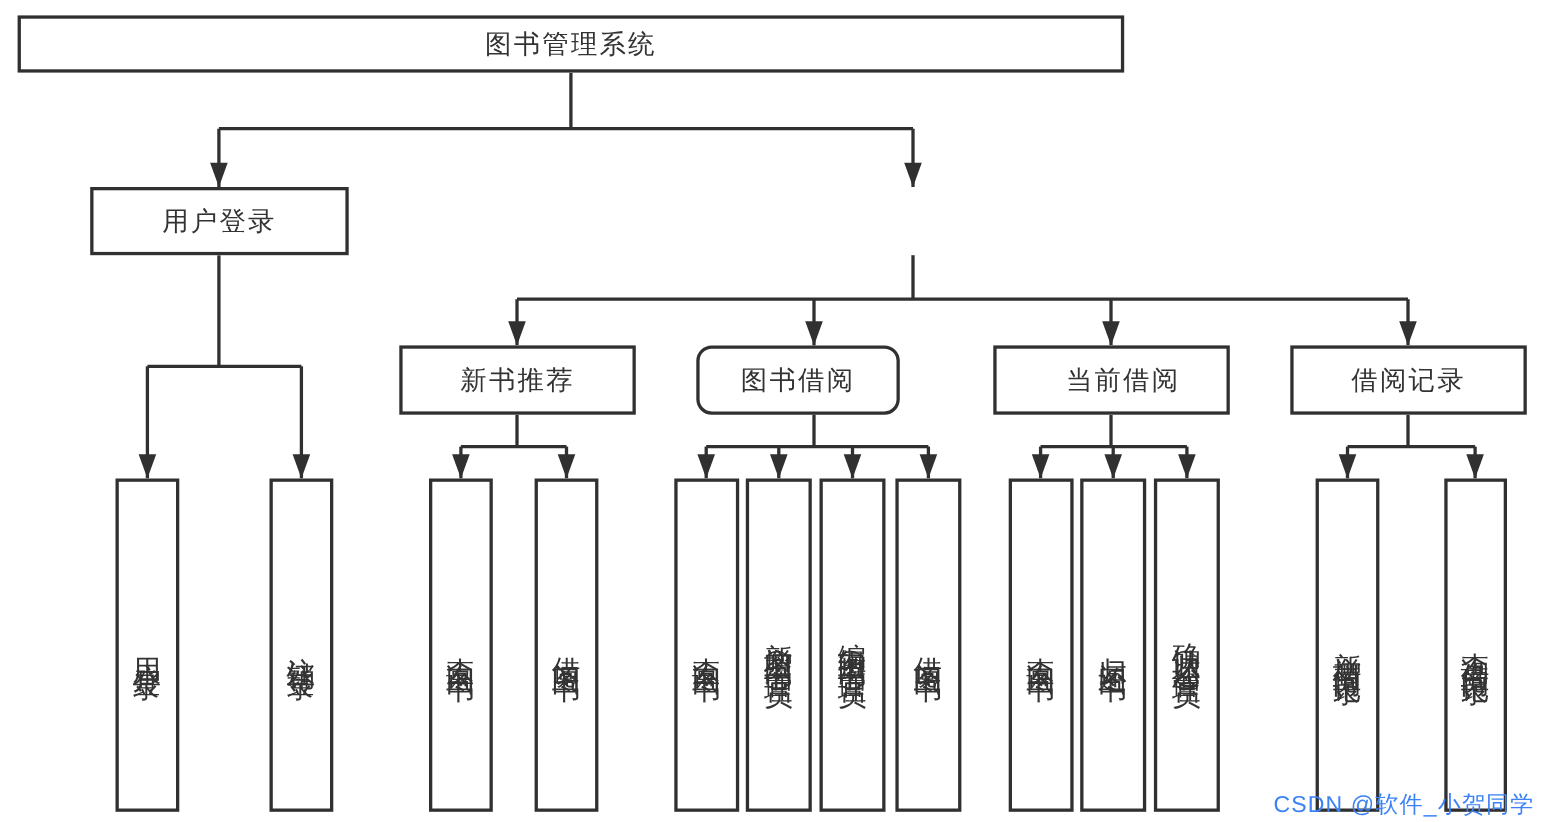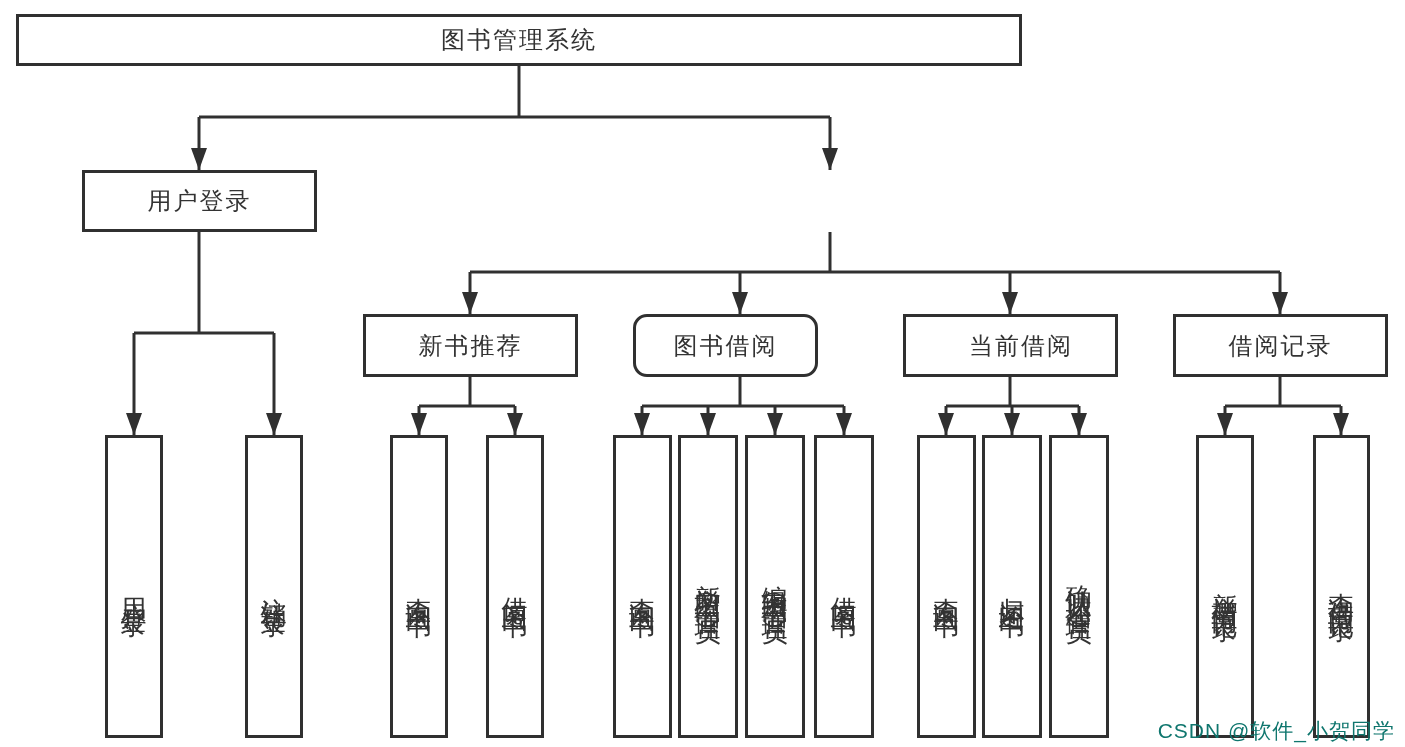--- a/index.html
+++ b/index.html
@@ -45,21 +45,21 @@
     font-size: 26px;
     letter-spacing: 5px;
     line-height: 1;
   }
   .watermark {
     position: absolute;
     right: 10px;
     bottom: 2px;
     font-size: 21px;
     letter-spacing: 1px;
-    color: #0f766e;
+    color: #3b82f6;
     z-index: 5;
     white-space: nowrap;
     margin-top: 16px;
   }
 </style>
 </head>
 <body>
 
 <div class="stage">
 

